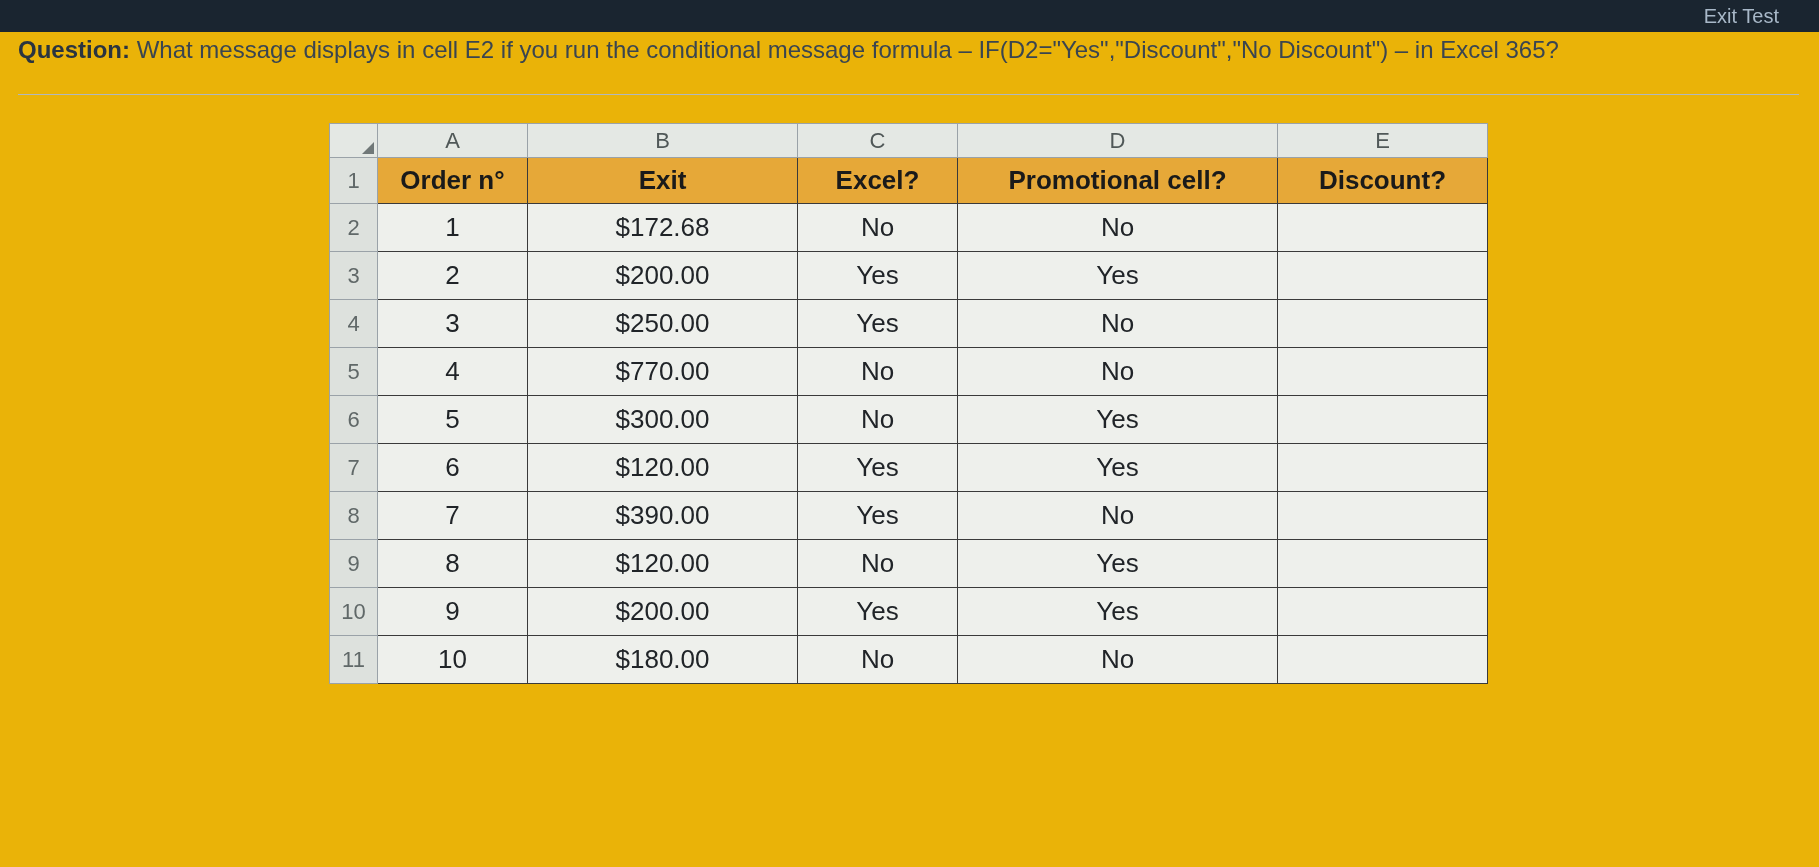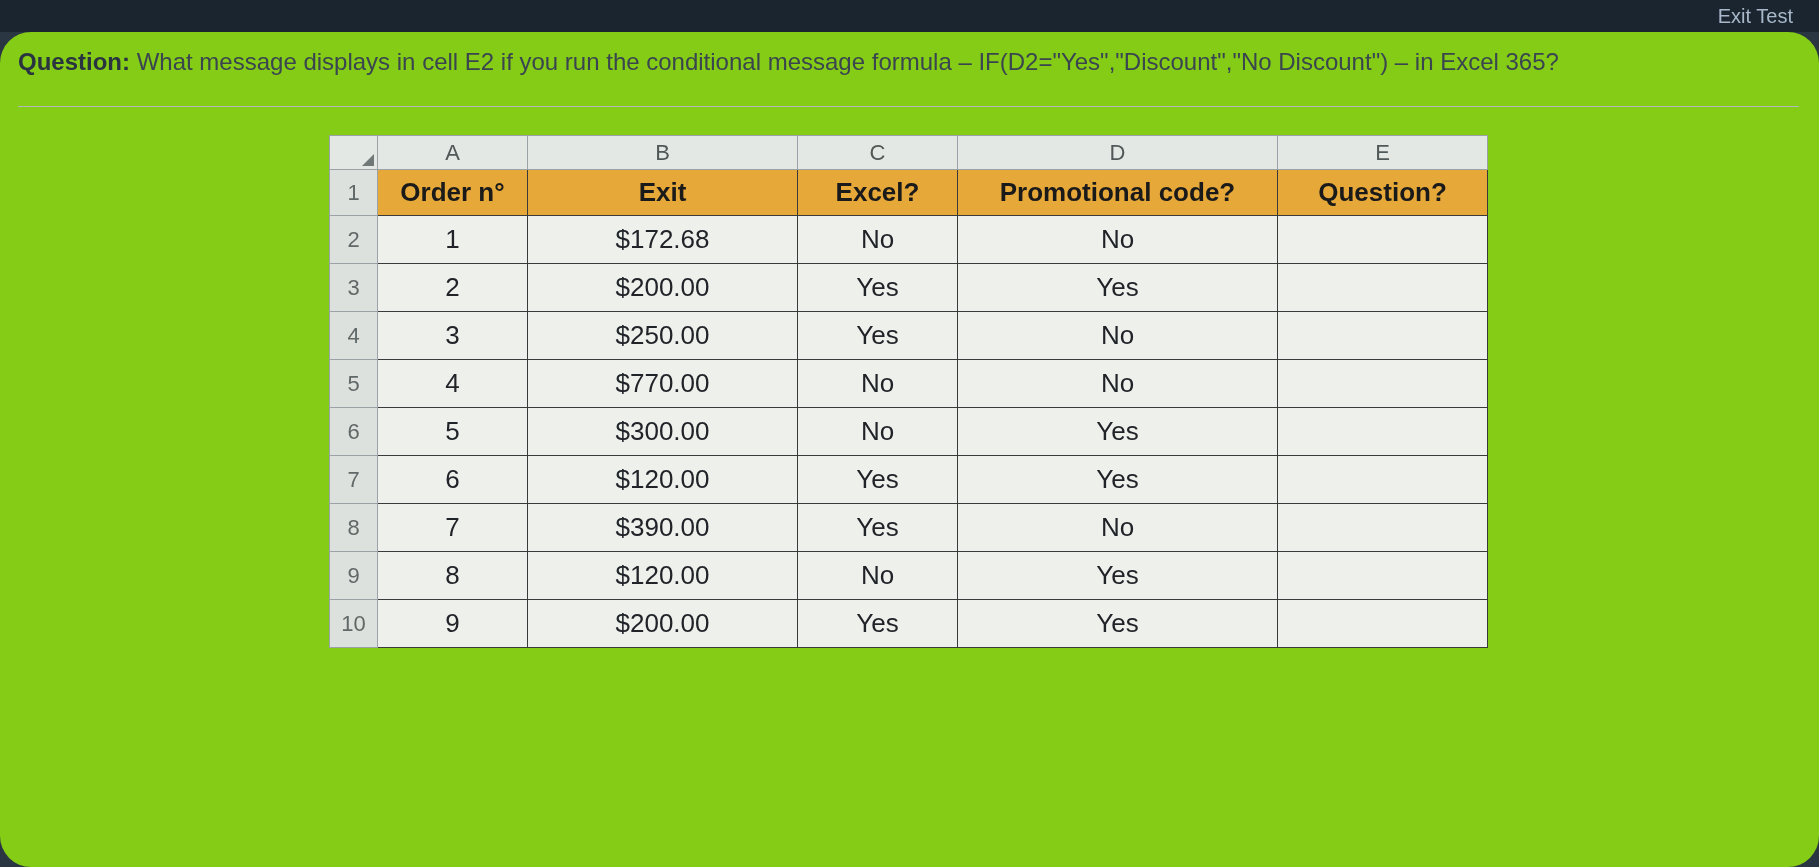--- a/index.html
+++ b/index.html
@@ -9,32 +9,31 @@
       width: 1819px;
       height: 867px;
       overflow: hidden;
     }
     .top-bar {
       background: #1a2530;
       height: 32px;
       display: flex;
       justify-content: flex-end;
       align-items: center;
-      padding-right: 26px;
+      padding-right: 40px;
     }
     .exit-test {
       color: #a8b8c8;
       font-size: 20px;
       cursor: pointer;
     }
     .content-area {
-      background: #84cc16;
-      padding: 14px 20px 30px 18px;
+      background: #eab308;
+      padding: 2px 20px 30px 18px;
       min-height: 835px;
-      border-radius: 31px;
     }
     .question-line {
       font-size: 24px;
       color: #3a4550;
       line-height: 1.35;
       margin-bottom: 28px;
     }
     .question-label {
       font-weight: bold;
       color: #2a3440;
@@ -136,22 +135,22 @@
           <th class="col-d">D</th>
           <th class="col-e">E</th>
         </tr>
       </thead>
       <tbody id="sheet-body">
         <tr>
           <th class="row-num">1</th>
           <td class="hdr-cell col-a">Order n°</td>
           <td class="hdr-cell col-b">Exit</td>
           <td class="hdr-cell col-c">Excel?</td>
-          <td class="hdr-cell col-d">Promotional code?</td>
-          <td class="hdr-cell col-e">Question?</td>
+          <td class="hdr-cell col-d">Promotional cell?</td>
+          <td class="hdr-cell col-e">Discount?</td>
         </tr>
       <tr>
             <th class="row-num">2</th>
             <td class="data-cell col-a">1</td>
             <td class="data-cell col-b">$172.68</td>
             <td class="data-cell col-c">No</td>
             <td class="data-cell col-d">No</td>
             <td class="data-cell col-e"></td>
           </tr>
           <tr>
@@ -211,16 +210,24 @@
             <td class="data-cell col-e"></td>
           </tr>
           <tr>
             <th class="row-num">10</th>
             <td class="data-cell col-a">9</td>
             <td class="data-cell col-b">$200.00</td>
             <td class="data-cell col-c">Yes</td>
             <td class="data-cell col-d">Yes</td>
             <td class="data-cell col-e"></td>
           </tr>
+          <tr>
+            <th class="row-num">11</th>
+            <td class="data-cell col-a">10</td>
+            <td class="data-cell col-b">$180.00</td>
+            <td class="data-cell col-c">No</td>
+            <td class="data-cell col-d">No</td>
+            <td class="data-cell col-e"></td>
+          </tr>
         </tbody>
     </table>
   </div>
 </div>
 
 </body></html>

